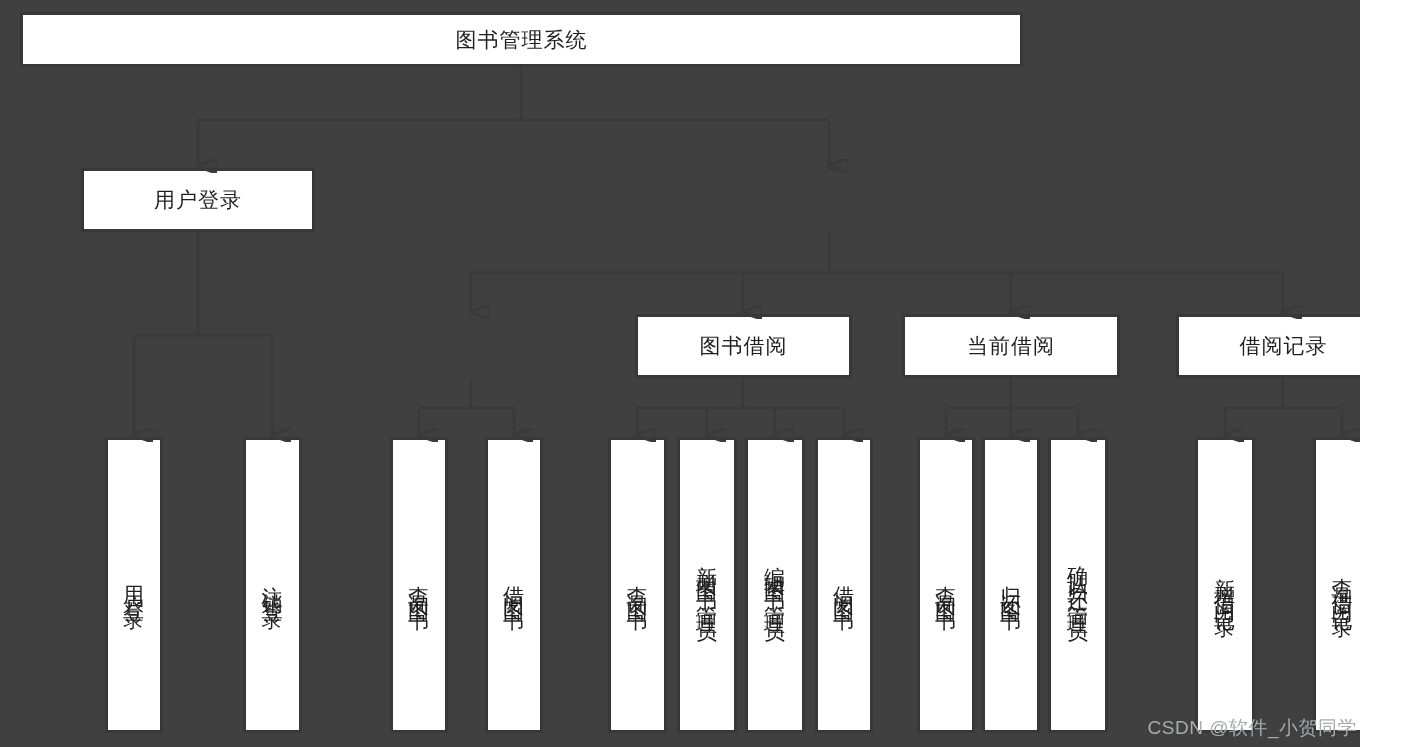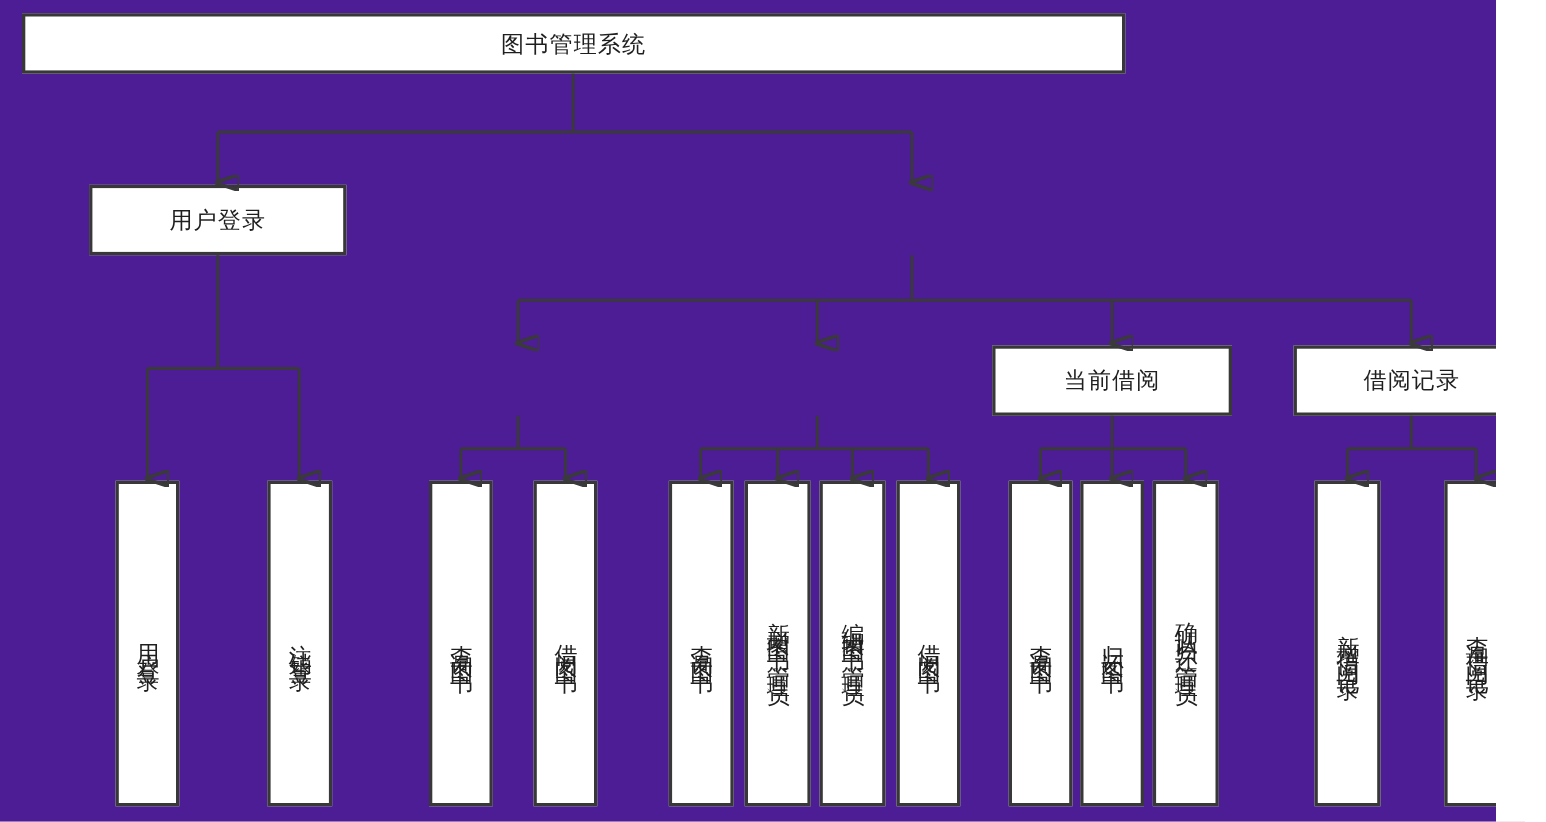--- a/index.html
+++ b/index.html
@@ -1,21 +1,21 @@
 <!DOCTYPE html>
 <html><head>
 <meta charset="utf-8">
 <title>图书管理系统</title>
 <style>
   html, body { margin: 0; padding: 0; background: #ffffff; }
   .canvas {
     position: relative;
     width: 1360px;
     height: 747px;
-    background: #4c1d95;
+    background: #404040;
     font-family: "Liberation Sans", sans-serif;
     overflow: hidden;
   }
   .box {
     position: absolute;
     box-sizing: border-box;
     background: #ffffff;
     border: 3px solid #383838;
     color: #1f1f1f;
     display: flex;
@@ -126,20 +126,23 @@
   </svg>
 
   <div class="box" style="left:20px; top:12px; width:1003px; height:55px;">
     <span class="h-label">图书管理系统</span>
   </div>
 
   <div class="box" style="left:81px; top:168px; width:234px; height:64px;">
     <span class="h-label">用户登录</span>
   </div>
 
+  <div class="box" style="left:635px; top:314px; width:217px; height:64px;">
+    <span class="h-label">图书借阅</span>
+  </div>
   <div class="box" style="left:902px; top:314px; width:218px; height:64px;">
     <span class="h-label">当前借阅</span>
   </div>
   <div class="box" style="left:1176px; top:314px; width:215px; height:64px;">
     <span class="h-label">借阅记录</span>
   </div>
 
   <div class="box v-box" style="left:105px; width:58px;">
     <span class="v-label">用户登录</span>
   </div>
@@ -177,14 +180,15 @@
     <span class="v-label">确认归还（管理员）</span>
   </div>
 
   <div class="box v-box" style="left:1195px; width:60px;">
     <span class="v-label">新增借阅记录</span>
   </div>
   <div class="box v-box" style="left:1313px; width:59px;">
     <span class="v-label">查询借阅记录</span>
   </div>
 
+  <div class="watermark">CSDN @软件_小贺同学</div>
 
 </div>
 
 </body></html>

